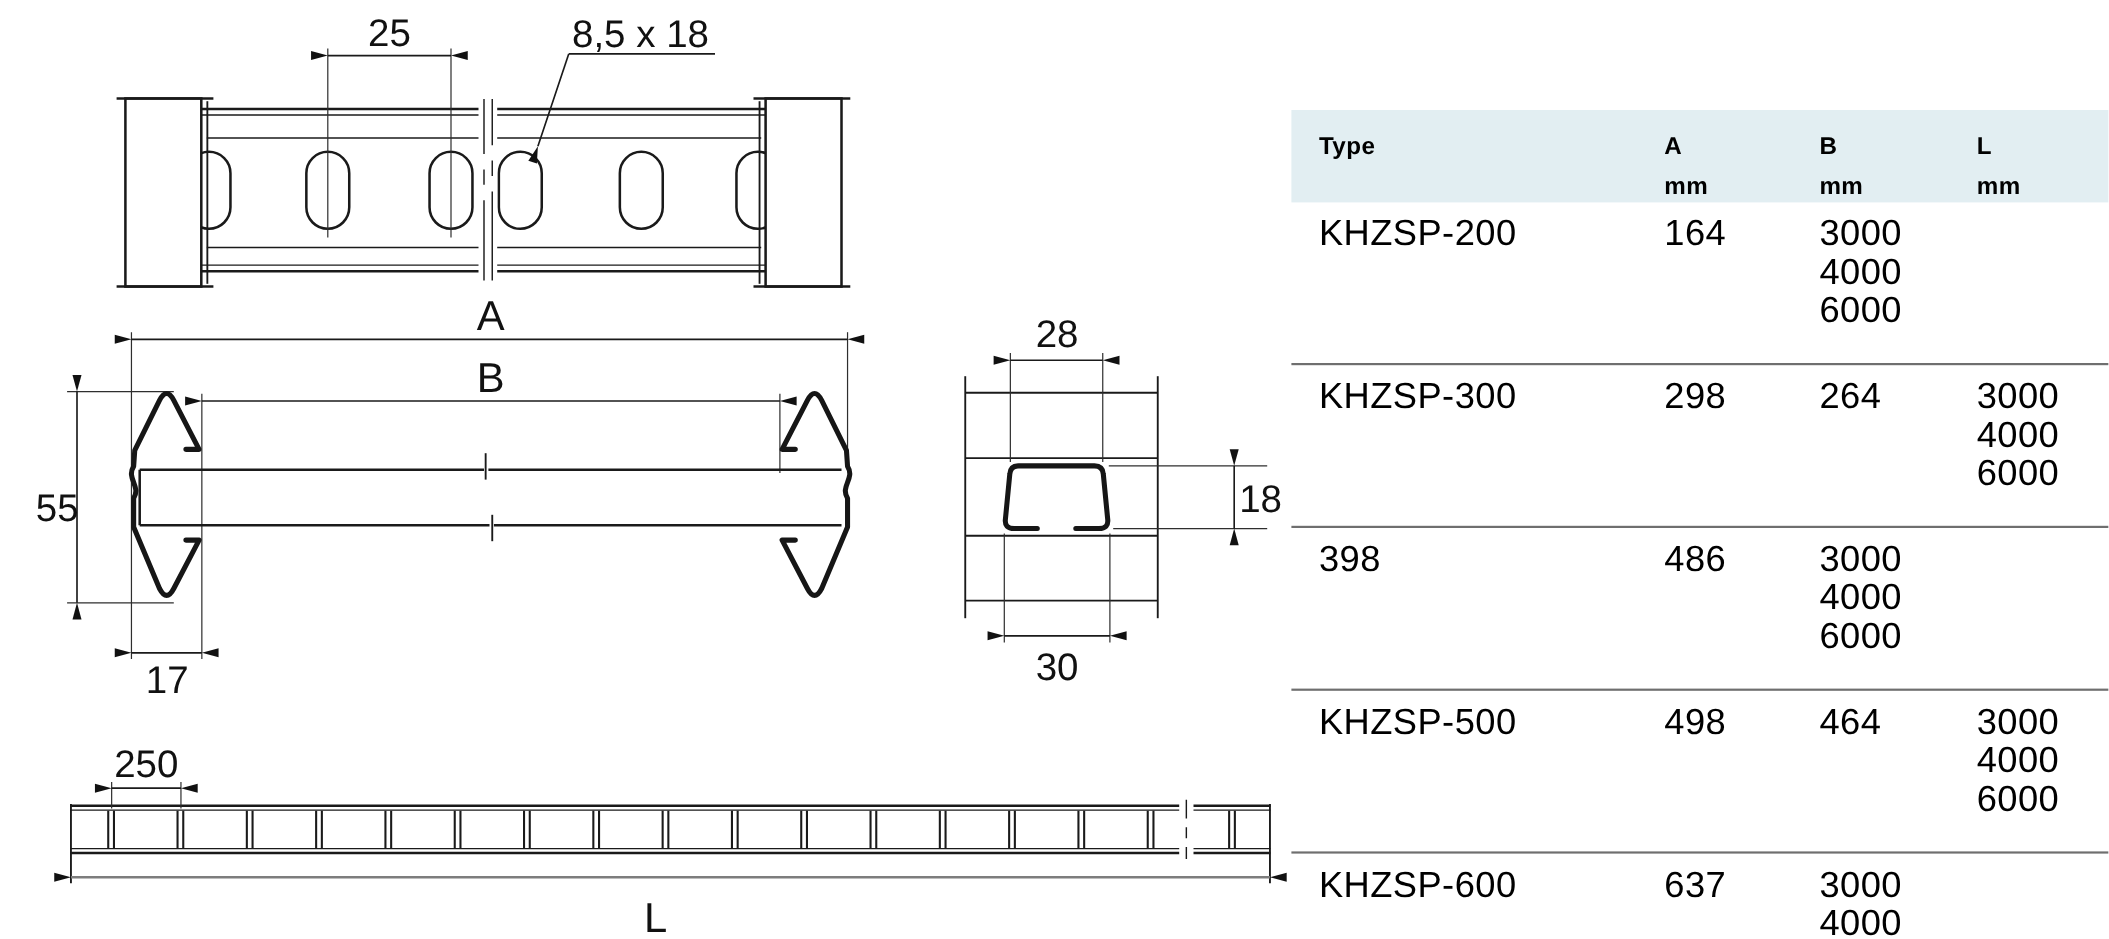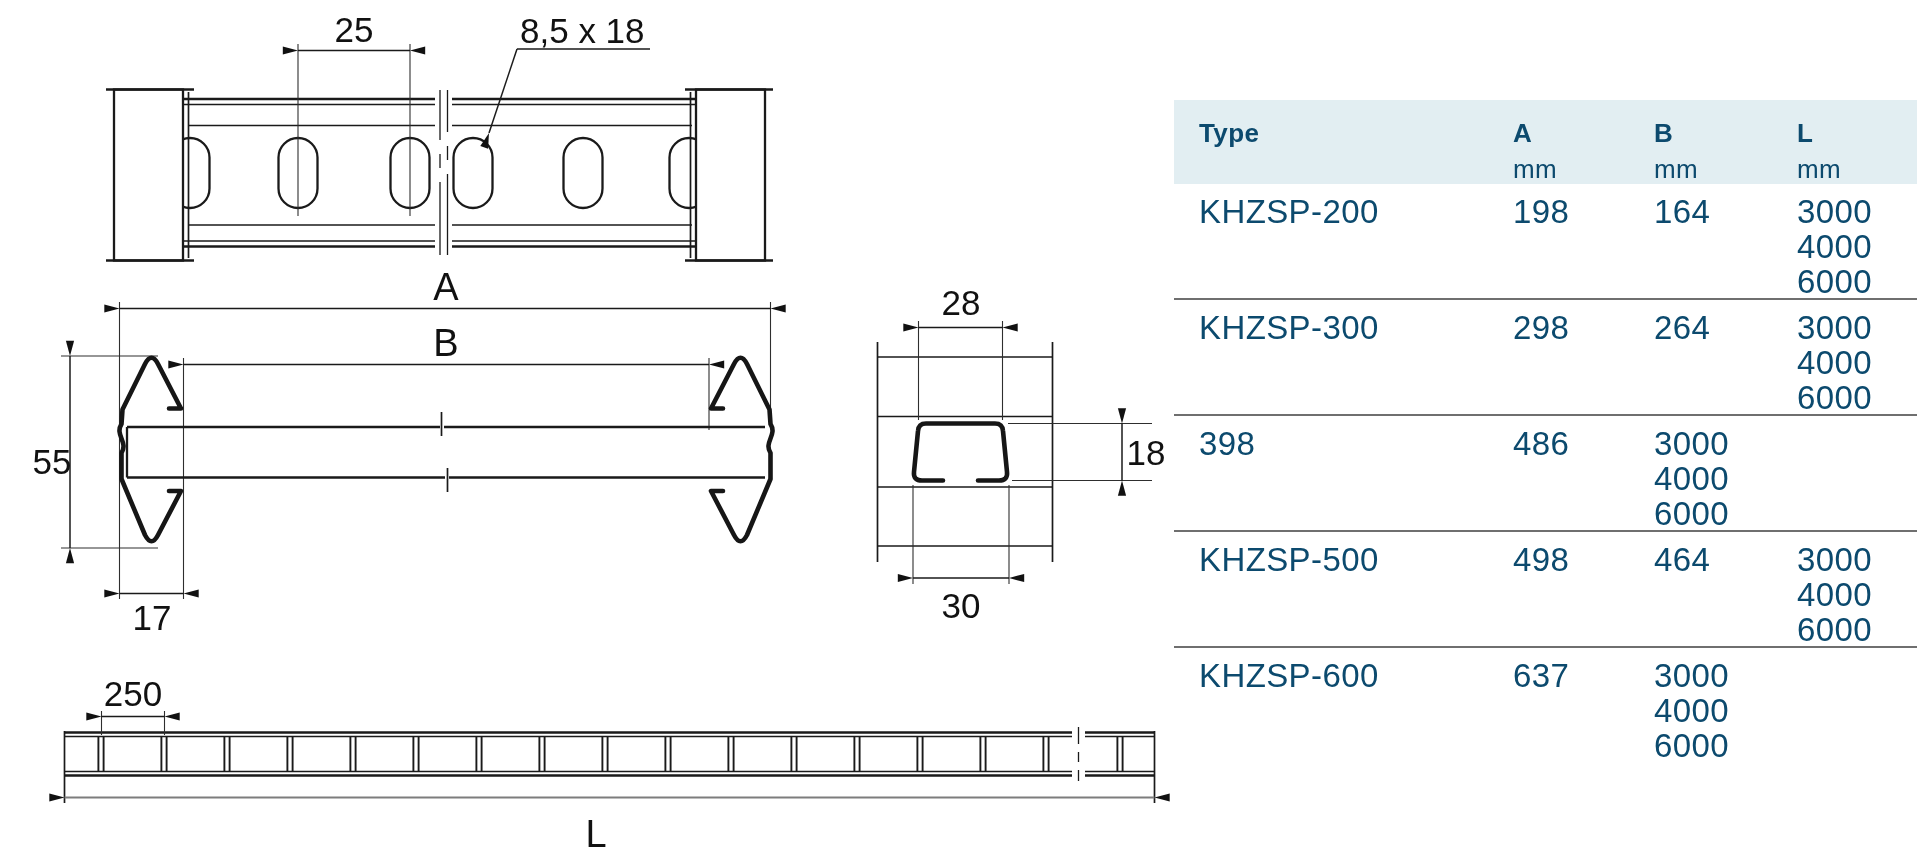--- a/index.html
+++ b/index.html
@@ -1,41 +1,41 @@
 <!DOCTYPE html>
 <html><head>
 <meta charset="utf-8">
 <style>
   html,body{margin:0;padding:0;background:#fff;}
   #stage{position:relative;width:1917px;height:854px;background:#ffffff;overflow:hidden;
-         font-family:"Liberation Sans",sans-serif;color:#0c4a6e;}
+         font-family:"Liberation Sans",sans-serif;color:#000000;}
   
   #drawings{position:absolute;left:0;top:0;}
   .ln   {stroke:#1a1a1a;stroke-width:2.3;fill:none;}
   .ln2  {stroke:#1a1a1a;stroke-width:1.3;fill:none;}
   .ln15 {stroke:#1a1a1a;stroke-width:1.7;fill:none;}
   .ext  {stroke:#2e2e2e;stroke-width:1.1;fill:none;}
   .dim  {stroke:#1a1a1a;stroke-width:1.5;fill:none;}
   .thick{stroke:#161616;stroke-width:4.6;fill:none;stroke-linecap:round;stroke-linejoin:round;}
   .wh   {fill:#ffffff;stroke:none;}
   .slot {fill:#ffffff;stroke:#1a1a1a;stroke-width:2.3;}
   .body {fill:#ffffff;stroke:#1a1a1a;stroke-width:2.3;}
   .dimtxt{font:35px "Liberation Sans",sans-serif;fill:#111;}
   .dimtxtL{font:38px "Liberation Sans",sans-serif;fill:#111;}
   .gray {stroke:#7d7d7d;stroke-width:2.2;fill:none;}
   
   #spec-table{position:absolute;left:1174px;top:100px;width:743px;}
   .t-head{background:#e2eef2;height:84px;display:grid;grid-template-columns:314px 141px 143px 1fr;
-          padding-left:25px;box-sizing:border-box;font-weight:bold;font-size:26px;line-height:36px;
+          padding-left:25px;box-sizing:border-box;font-weight:bold;font-size:22px;line-height:36px;
           padding-top:15px;letter-spacing:.4px;}
   .t-row{display:grid;grid-template-columns:314px 141px 143px 1fr;padding-left:25px;box-sizing:border-box;
-         font-size:33px;line-height:35px;padding-top:10px;height:116px;letter-spacing:.4px;}
+         font-size:33px;line-height:35px;padding-top:10px;height:148px;letter-spacing:.4px;}
   .t-row.bordered{border-bottom:2px solid #6f6f6f;}
   .t-row:last-child{height:auto;padding-bottom:10px;}
-  .unit{font-weight:normal;}
+  .unit{font-weight:bold;}
 </style>
 </head>
 <body>
 
 <div id="stage">
 
   <svg id="drawings" width="1180" height="854" viewBox="0 0 1180 854">
     <defs>
       <marker id="arr" markerWidth="17" markerHeight="11" refX="0.8" refY="5" orient="auto-start-reverse" markerUnits="userSpaceOnUse">
         <path d="M16,0.9 L0.8,5 L16,9.1 Z" fill="#111"></path>
@@ -206,21 +206,20 @@
         <div class="unit">mm</div>
       </div>
       <div>
         <div>L</div>
         <div class="unit">mm</div>
       </div>
     </div>
 
     <div class="t-row bordered">
       <div>KHZSP-200</div>
-      <div>198</div>
       <div>164</div>
       <div>
         <div>3000</div>
           <div>4000</div>
           <div>6000</div>
       </div>
     </div>
     <div class="t-row bordered">
       <div>KHZSP-300</div>
       <div>298</div>

